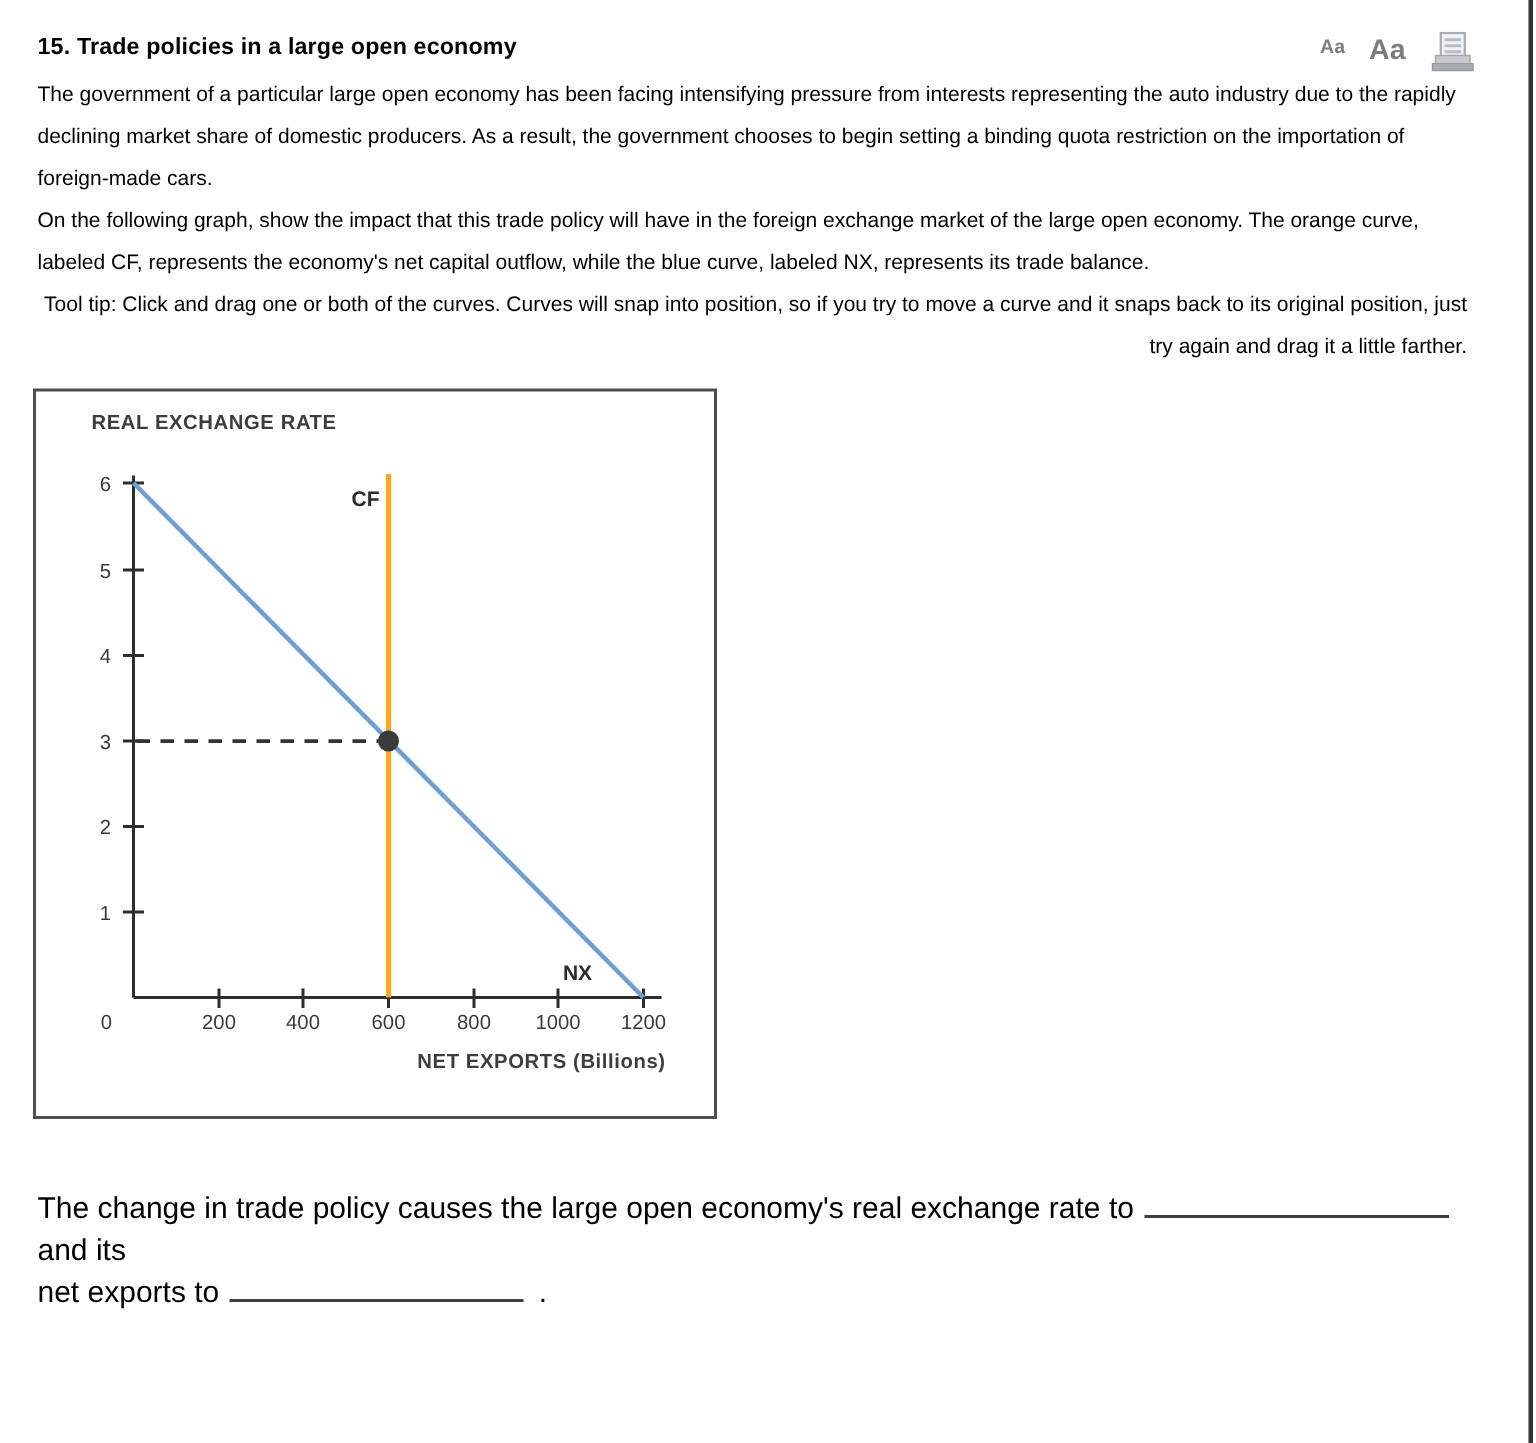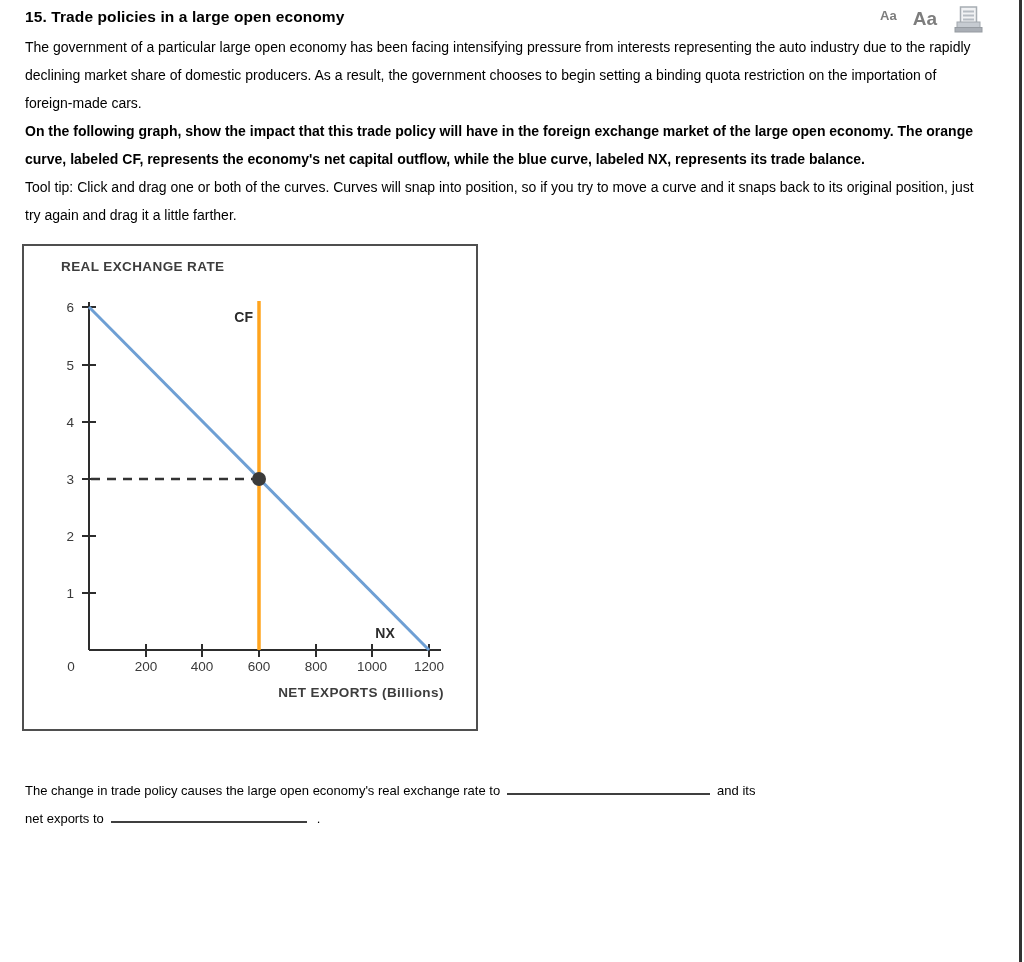--- a/index.html
+++ b/index.html
@@ -1,36 +1,36 @@
 <!DOCTYPE html>
 <html><head>
 <meta charset="utf-8">
 <style>
   html,body{margin:0;padding:0;}
   body{
     width:1024px;height:962px;background:#ffffff;position:relative;overflow:hidden;
     font-family:"Liberation Sans", sans-serif;color:#000;
   }
   .right-edge{position:absolute;top:0;right:2px;width:3px;height:962px;background:#333;}
-  .content{padding:0 46px 0 25px;}
+  .content{padding:15px 46px 0 25px;}
   .header-row{display:flex;justify-content:space-between;align-items:flex-start;padding-top:8px;}
   .page-title{font-size:15.5px;font-weight:bold;letter-spacing:.1px;margin:0;}
   .controls{display:flex;align-items:flex-start;gap:16px;margin-right:-6px;}
   .aa-small{font-size:13px;font-weight:bold;color:#7d7d7d;cursor:pointer;}
   .aa-large{font-size:19px;font-weight:bold;color:#7d7d7d;cursor:pointer;}
   .print-btn{cursor:pointer;line-height:0;margin-top:-2px;}
   p.body-text{font-size:14px;line-height:28px;margin:0;}
   .p-intro{margin-top:26px;}
-  .p-instructions{margin-top:30px;font-weight:bold;}
-  .p-tooltip{margin-top:28px;}
+  .p-instructions{margin-top:30px;}
+  .p-tooltip{margin-top:28px;text-align:right;}
   .graph-panel{
     margin-left:-3px;margin-top:15px;width:452px;height:483px;
     border:2px solid #4f4f4f;background:#fff;
   }
-  .question{margin-top:46px;font-size:13px;line-height:28px;}
+  .question{margin-top:46px;font-size:20px;line-height:28px;}
   .blank{
     display:inline-block;height:15px;vertical-align:baseline;
     border-bottom:2px solid #3f3f3f;margin:0 7px;cursor:pointer;
   }
   .blank-1{width:203px;}
   .blank-2{width:196px;margin-right:10px;}
   svg text{font-family:"Liberation Sans", sans-serif;}
   .axis-title{font-size:13.5px;font-weight:bold;fill:#3d3d3d;letter-spacing:.4px;}
   .tick-label{font-size:13.5px;fill:#3a3a3a;}
   .curve-label{font-size:14px;font-weight:bold;fill:#2b2b2b;}

